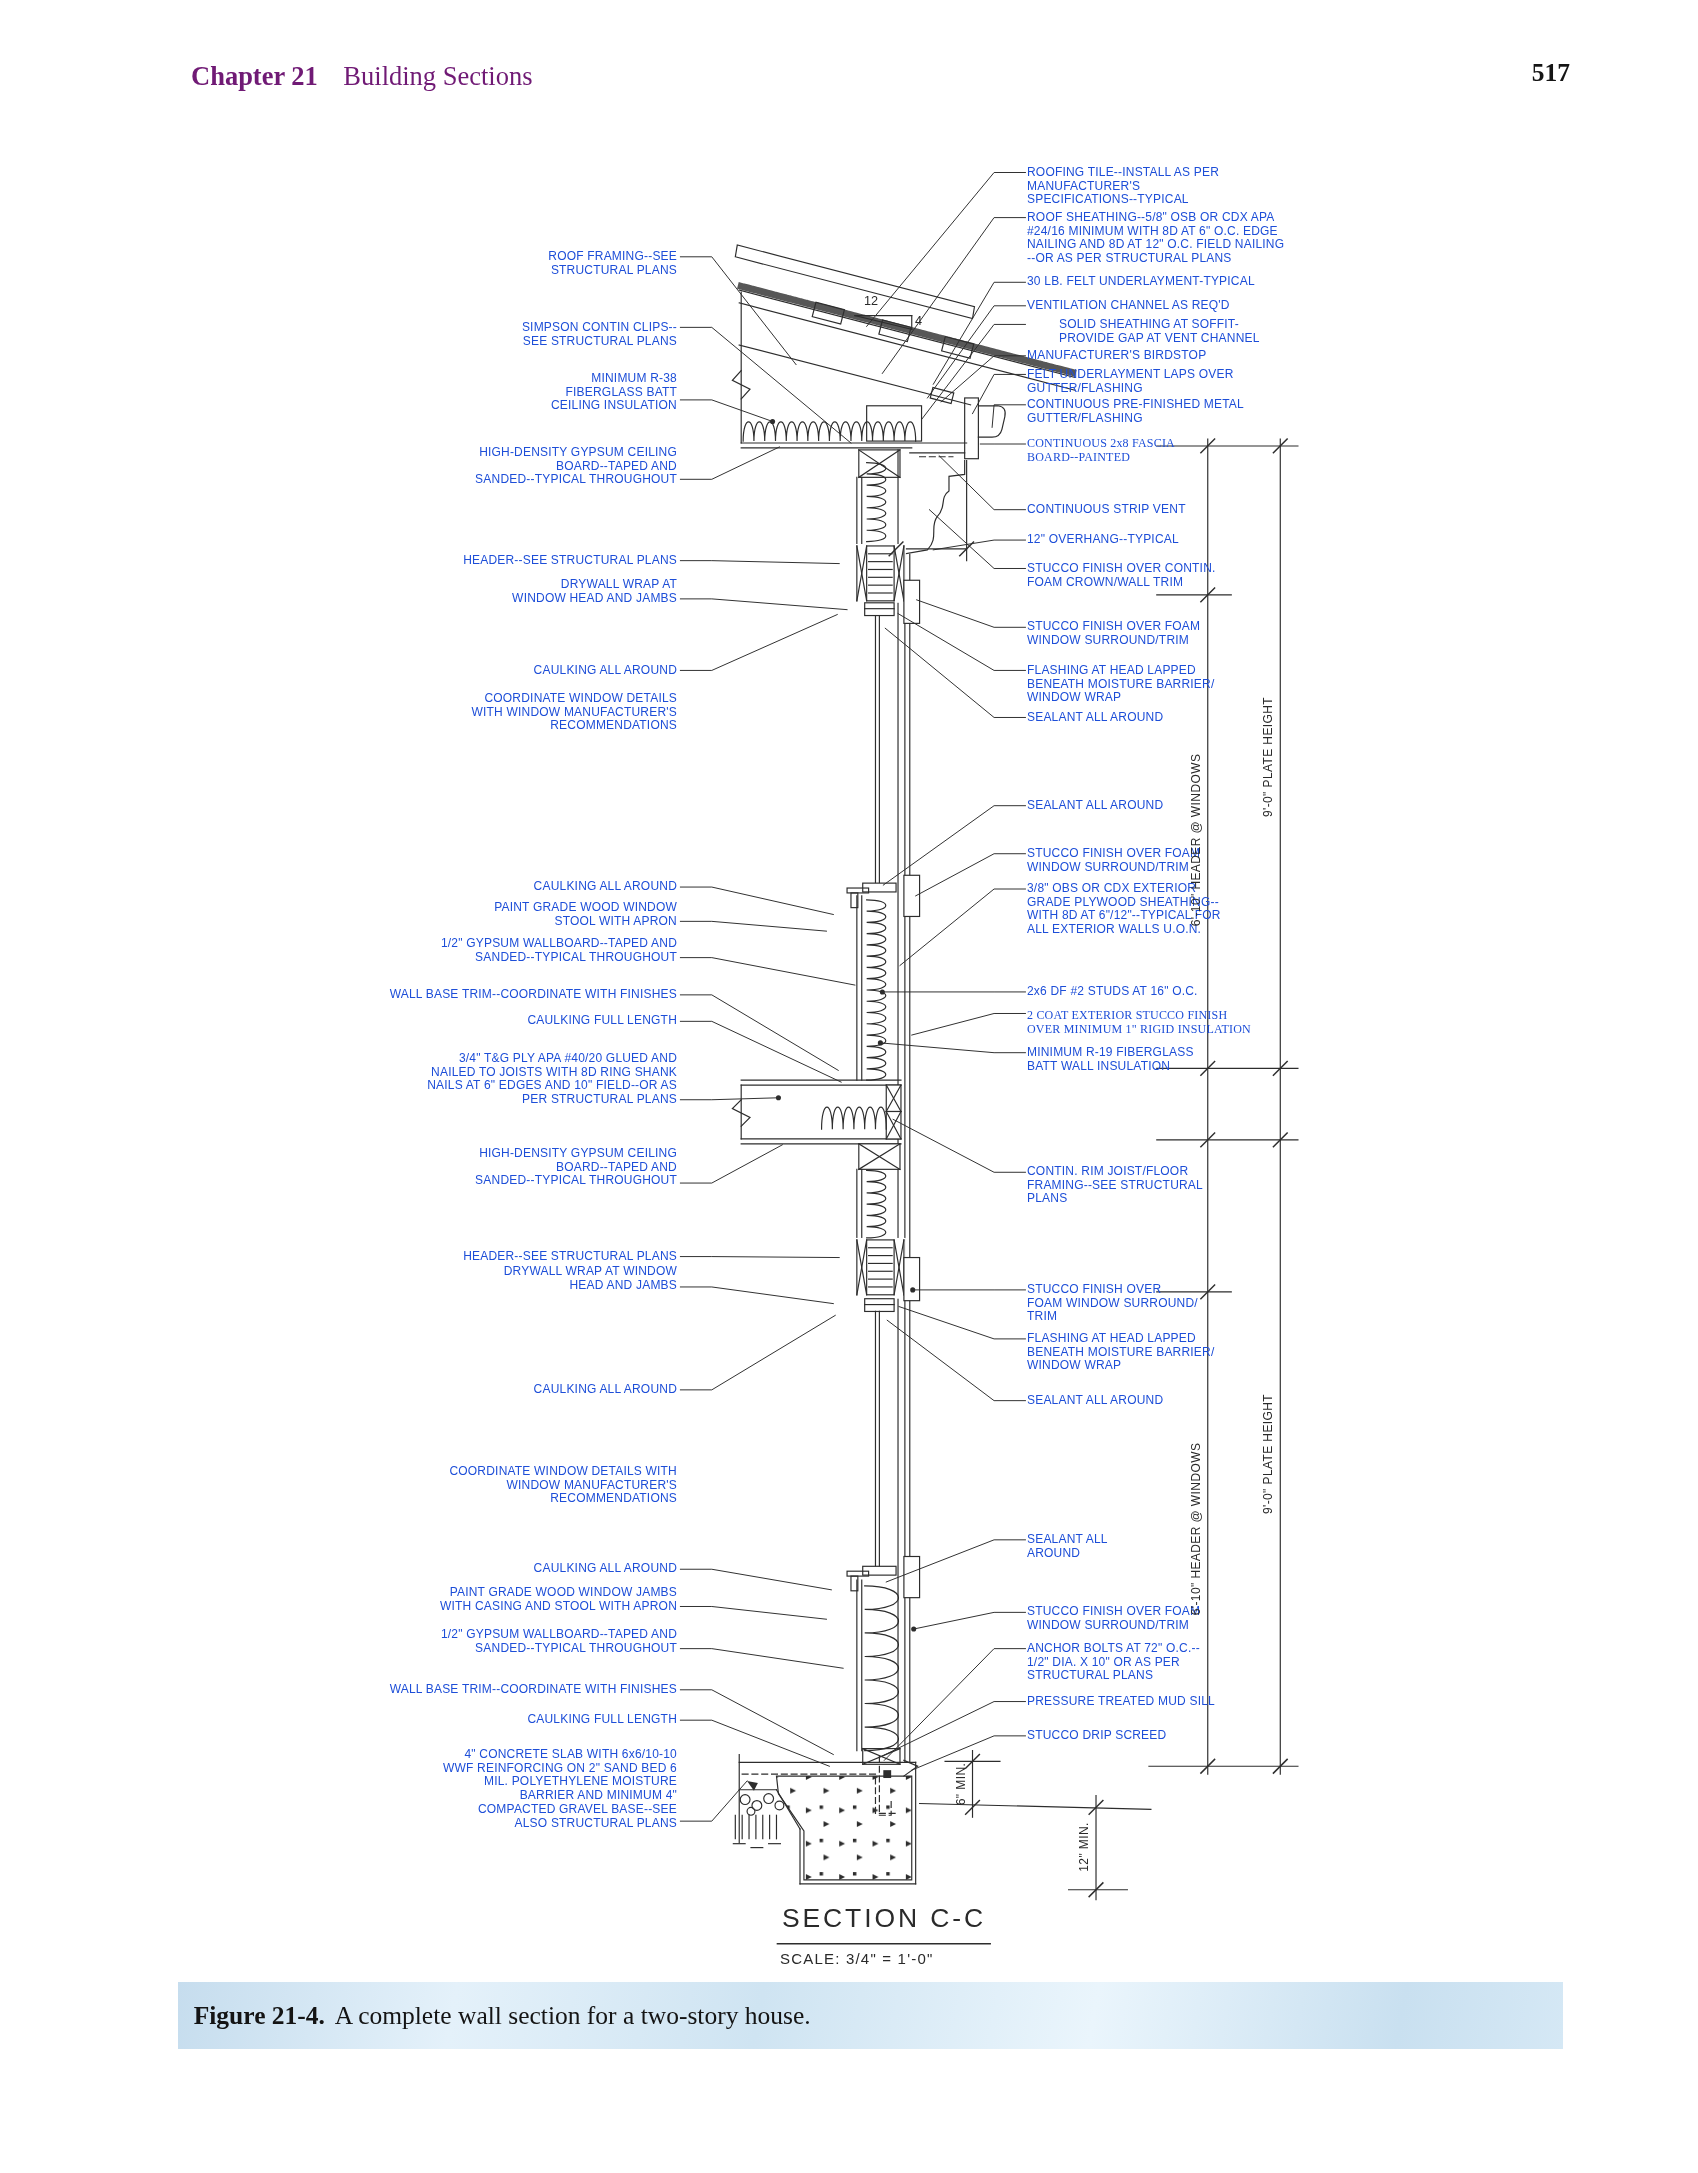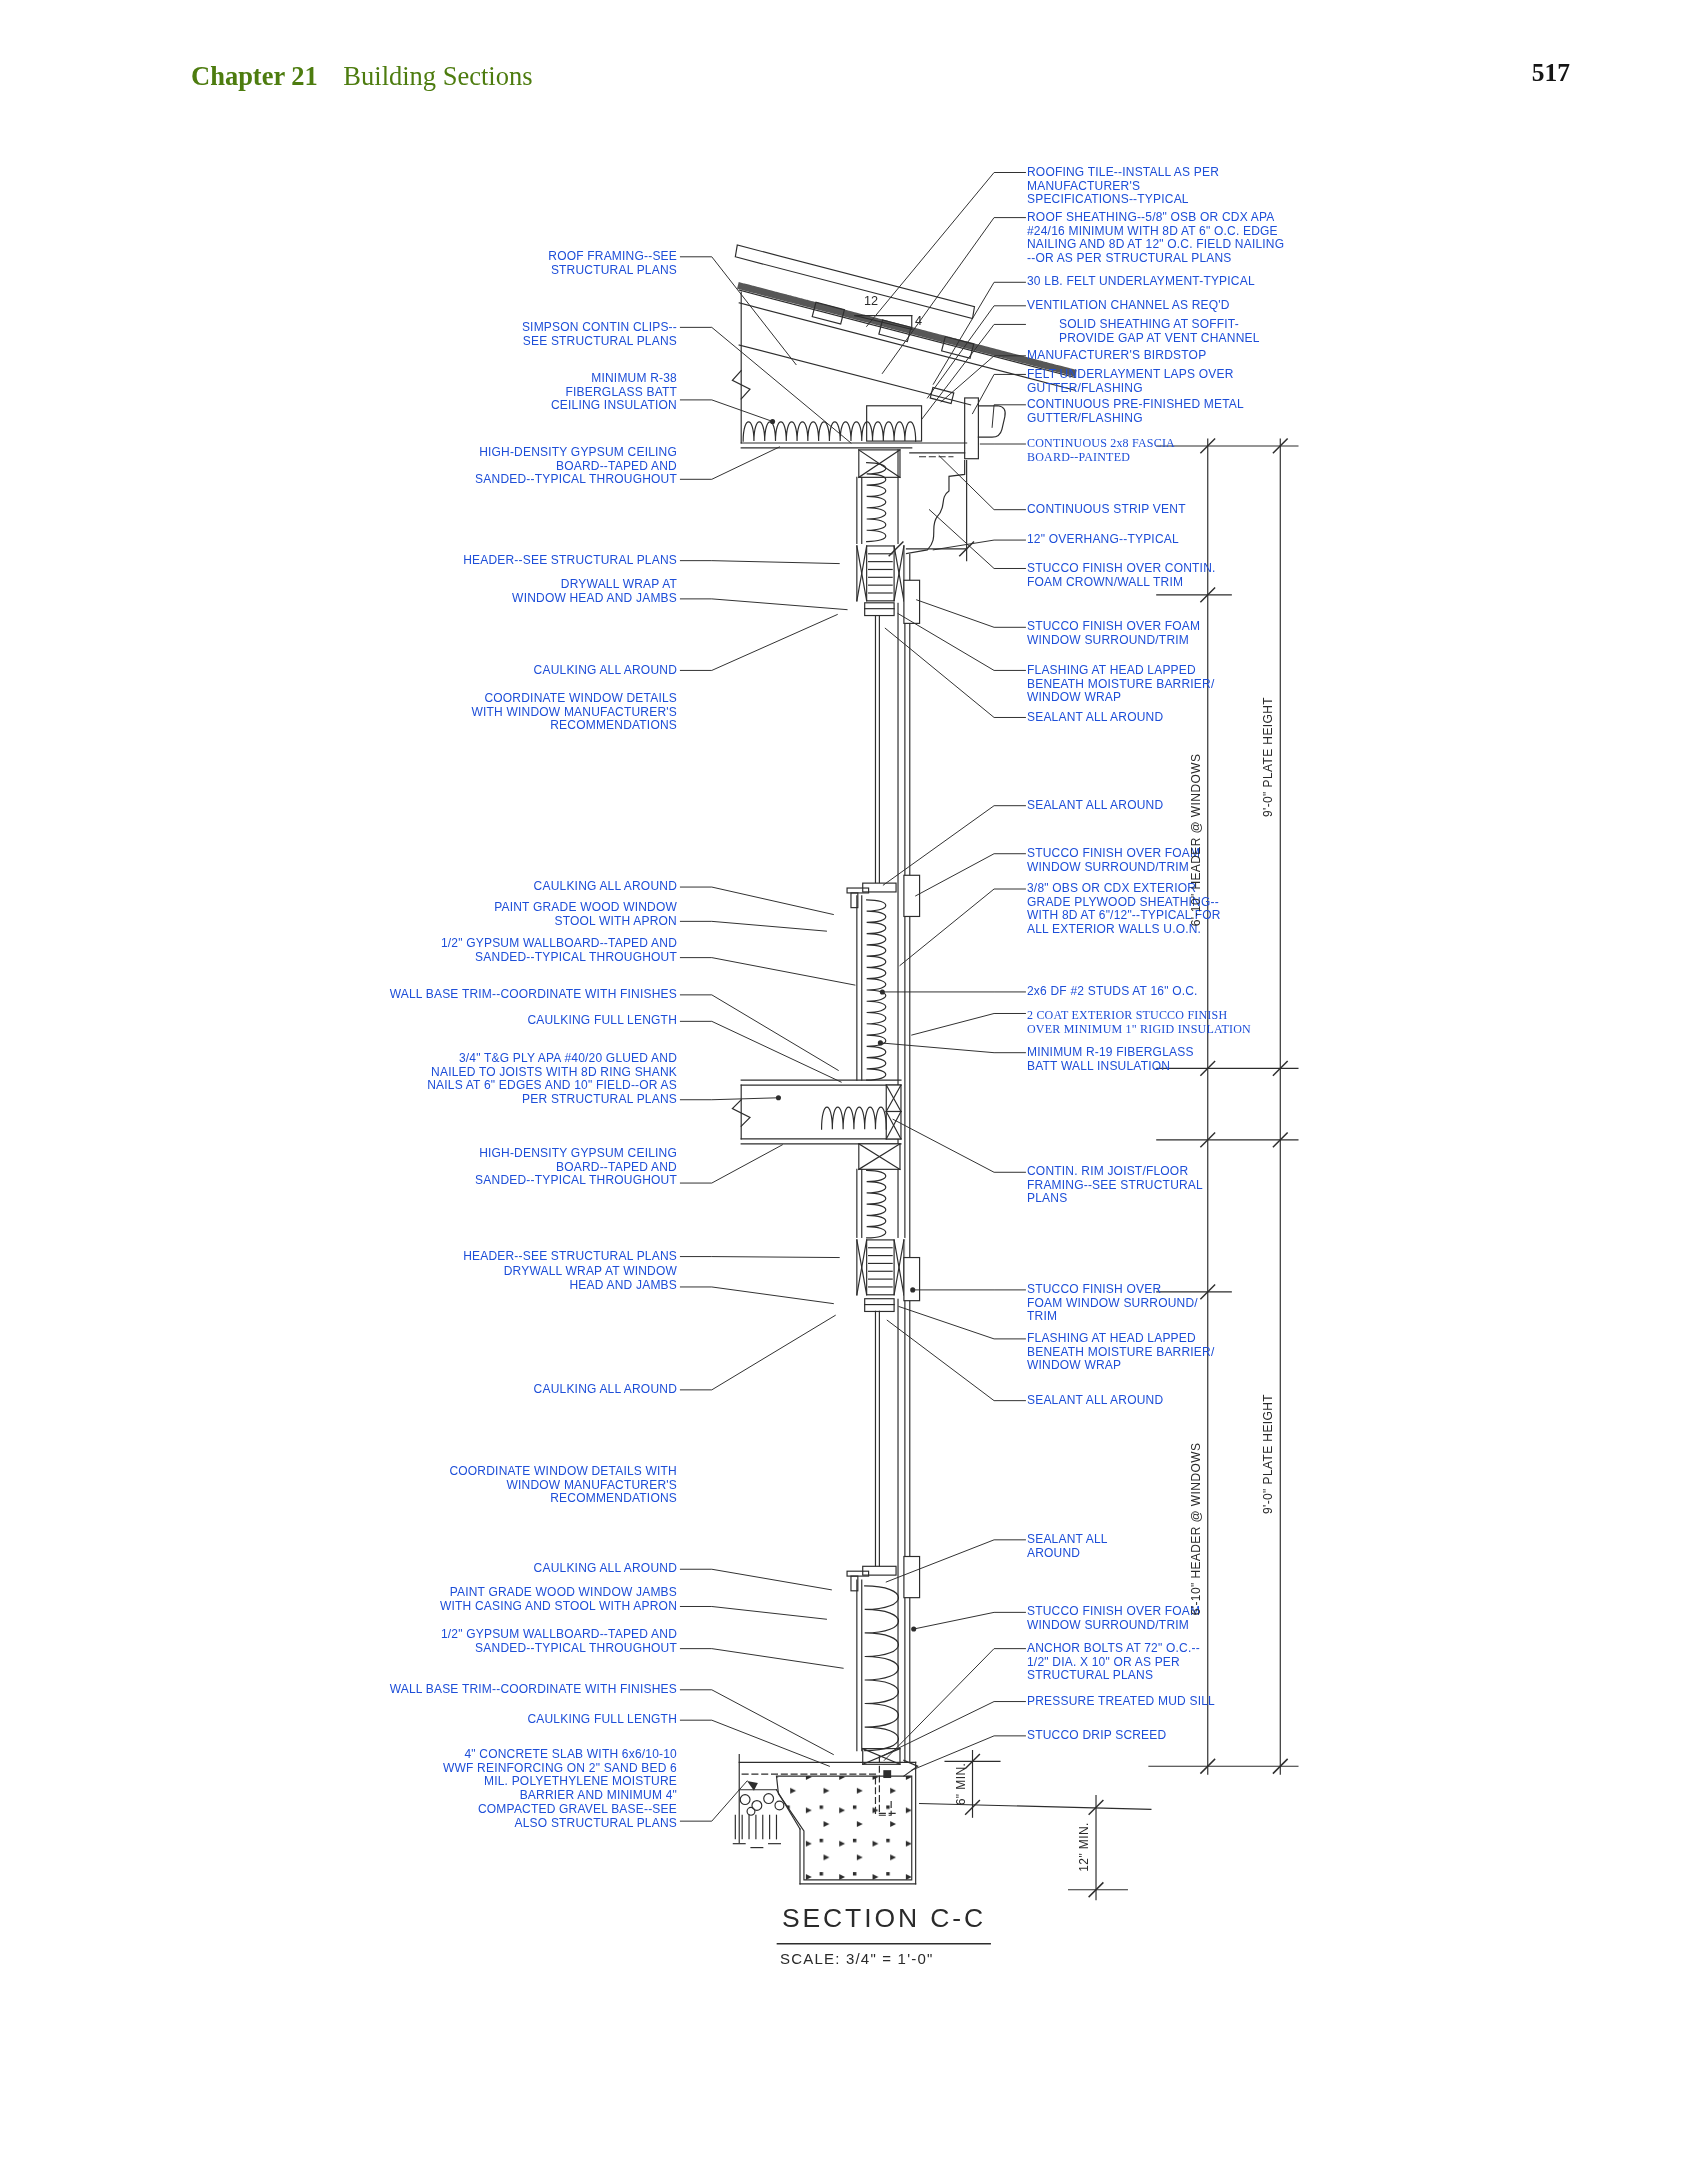--- a/index.html
+++ b/index.html
@@ -1,19 +1,19 @@
 <!DOCTYPE html>
 <html><head>
 <meta charset="utf-8">
 <style>
   html,body{margin:0;padding:0;background:#fff;}
   .page{position:relative;width:1699px;height:2174px;background:#fff;overflow:hidden;
         font-family:"Liberation Sans",sans-serif;}
   
-  .runhead{position:absolute;top:61px;left:191px;font:26.5px "Liberation Serif",serif;color:#4d7c0f;}
+  .runhead{position:absolute;top:61px;left:191px;font:26.5px "Liberation Serif",serif;color:#701a75;}
   .runhead .ch{font-weight:bold;margin-right:25.5px;}
   .pagenum{position:absolute;top:58px;right:129px;font:bold 25.5px "Liberation Serif",serif;color:#151515;}
   
   .lbl{position:absolute;font:12px/13.7px "Liberation Sans",sans-serif;letter-spacing:0.2px;
        color:#1d4ed8;white-space:pre-line;}
   .lbl.left{right:1022px;text-align:right;}
   .lbl.right{left:1027px;text-align:left;}
   .dim{position:absolute;font:12px "Liberation Sans",sans-serif;letter-spacing:0.4px;color:#2a2a2a;
        white-space:nowrap;transform:translate(-50%,-50%) rotate(-90deg);}
   .snum{position:absolute;font:12.7px "Liberation Sans",sans-serif;color:#2a2a2a;}
@@ -427,15 +427,19 @@
   <div class="dim" style="left:1196px;top:1529px">6'-10" HEADER @ WINDOWS</div>
   <div class="dim" style="left:961px;top:1784px">6" MIN.</div>
   <div class="dim" style="left:1084px;top:1847px">12" MIN.</div>
 
   <div class="snum" style="left:864px;top:294px">12</div>
   <div class="snum" style="left:915px;top:314px">4</div>
 
   <div class="sec-title">SECTION C-C</div>
   <div class="sec-scale">SCALE: 3/4" = 1'-0"</div>
 
+  <div class="caption">
+    <span class="fig">Figure 21-4.</span>
+    <span>A complete wall section for a two-story house.</span>
+  </div>
 
 </div>
 
 
 </body></html>

